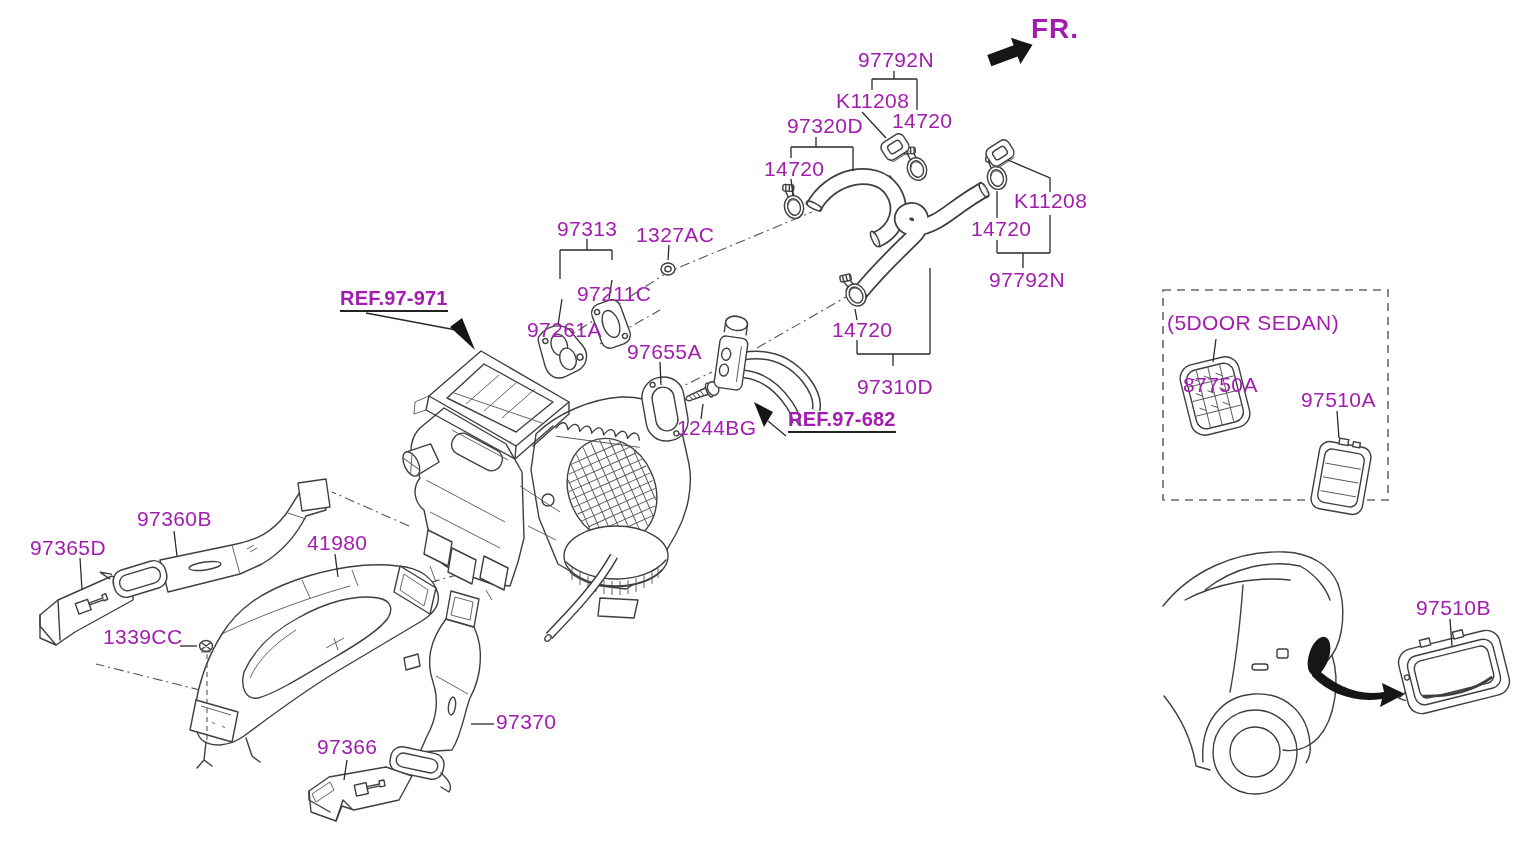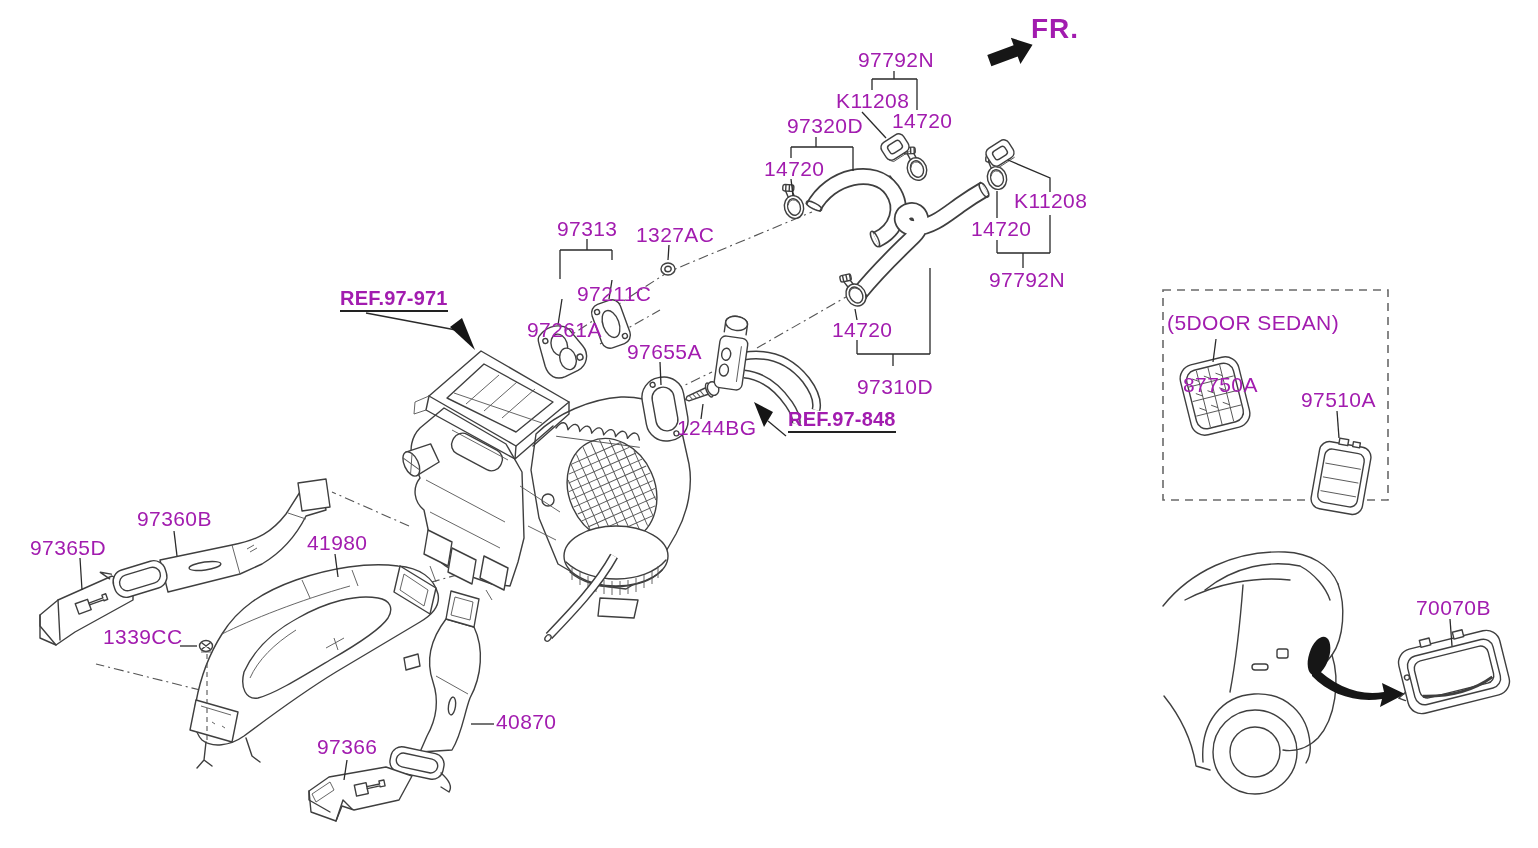--- a/index.html
+++ b/index.html
@@ -332,27 +332,27 @@
 <div class="lbl" style="left:832px;top:319px;">14720</div>
 <div class="lbl" style="left:857px;top:366px;margin-top:10px;">97310D</div>
 
 <div class="lbl" style="left:557px;top:218px;">97313</div>
 <div class="lbl" style="left:636px;top:224px;">1327AC</div>
 <div class="lbl" style="left:577px;top:259px;margin-top:24px;">97211C</div>
 <div class="lbl" style="left:527px;top:279px;margin-top:40px;">97261A</div>
 <div class="lbl ref" style="left:340px;top:288px;">REF.97-971</div>
 <div class="lbl" style="left:627px;top:341px;">97655A</div>
 <div class="lbl" style="left:677px;top:417px;">1244BG</div>
-<div class="lbl ref" style="left:788px;top:409px;">REF.97-848</div>
+<div class="lbl ref" style="left:788px;top:409px;">REF.97-682</div>
 
 <div class="lbl" style="left:1167px;top:291px;margin-top:21px;">(5DOOR SEDAN)</div>
 <div class="lbl" style="left:1183px;top:330px;margin-top:44px;">87750A</div>
 <div class="lbl" style="left:1301px;top:389px;">97510A</div>
-<div class="lbl" style="left:1416px;top:597px;">70070B</div>
+<div class="lbl" style="left:1416px;top:597px;">97510B</div>
 
 <div class="lbl" style="left:137px;top:508px;">97360B</div>
 <div class="lbl" style="left:30px;top:537px;">97365D</div>
 <div class="lbl" style="left:307px;top:532px;">41980</div>
 <div class="lbl" style="left:103px;top:626px;">1339CC</div>
 <div class="lbl" style="left:317px;top:736px;">97366</div>
-<div class="lbl" style="left:496px;top:711px;">40870</div>
+<div class="lbl" style="left:496px;top:711px;">97370</div>
 
 </div>
 
 </body></html>

